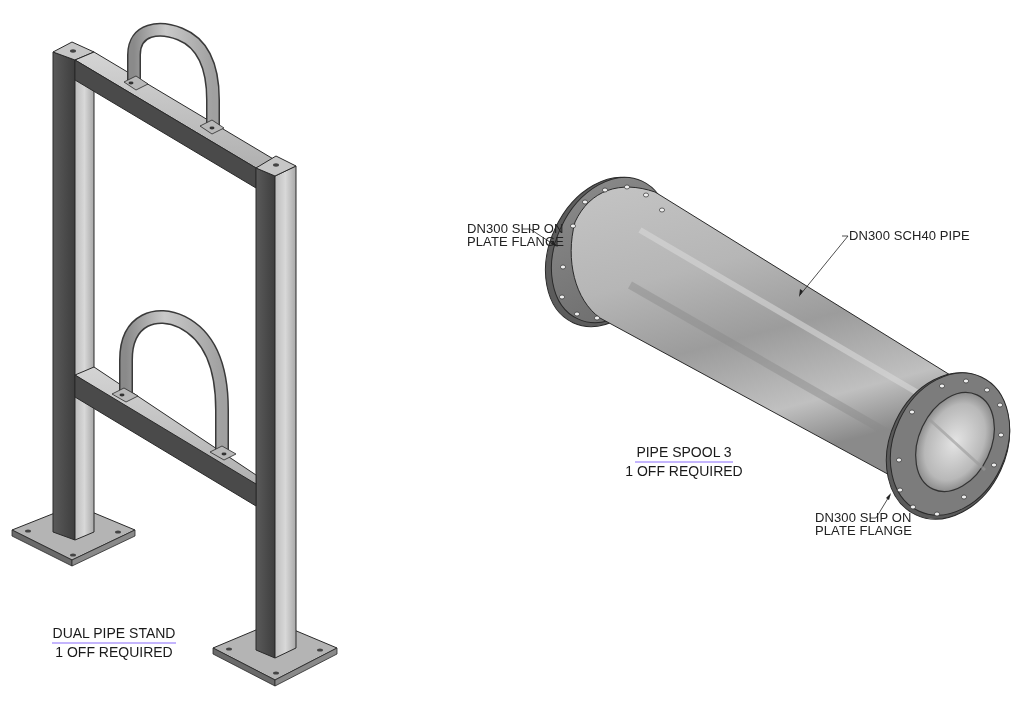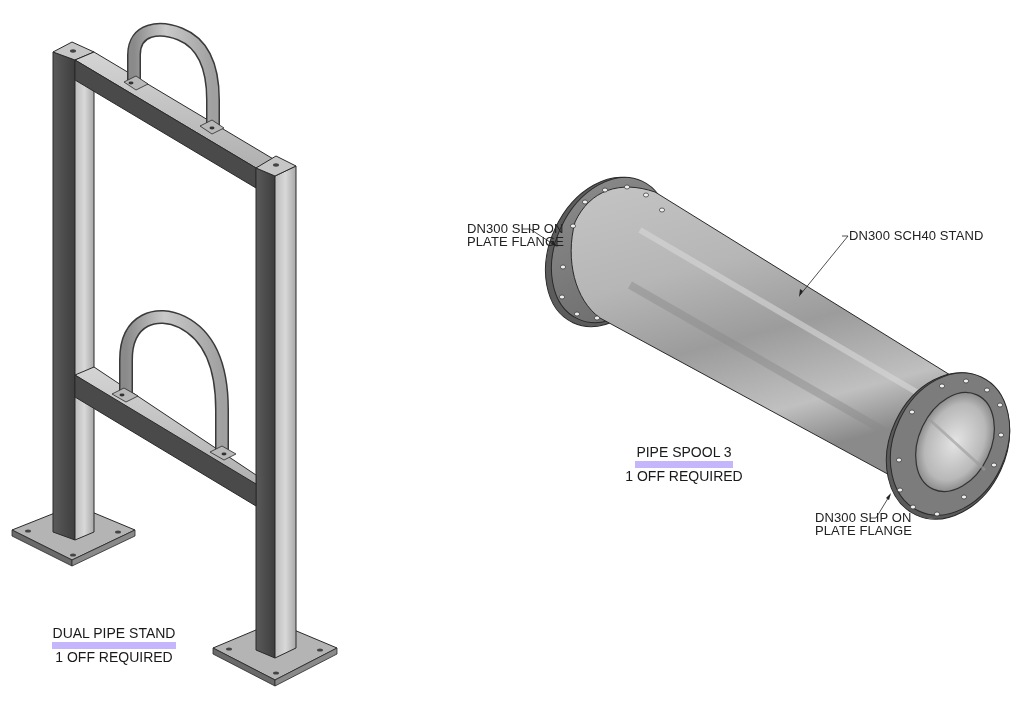--- a/index.html
+++ b/index.html
@@ -1,19 +1,19 @@
 <!DOCTYPE html>
 <html><head>
 <meta charset="utf-8">
 <style>
   html, body { margin: 0; padding: 0; background: #ffffff; }
   body { width: 1026px; height: 704px; overflow: hidden; position: relative; font-family: "Liberation Sans", sans-serif; }
   .sheet { position: absolute; left: 0; top: 0; width: 1026px; height: 704px; }
   .title-block { position: absolute; text-align: center; color: #1a1a1a; font-size: 14px; line-height: 17px; }
-  .title-block .t1 { border-bottom: 7px solid #c4b5fd; padding: 0 1px; display: inline-block; }
+  .title-block .t1 { border-bottom: 2px solid #c4b5fd; padding: 0 1px; display: inline-block; }
   .title-block .t2 { display: block; }
   .callout { position: absolute; font-size: 13px; line-height: 13px; color: #222; letter-spacing: 0.1px; white-space: nowrap; }
 </style>
 </head>
 <body>
 
 <div class="sheet">
 <svg width="1026" height="704" viewBox="0 0 1026 704" xmlns="http://www.w3.org/2000/svg">
   <defs>
     <linearGradient id="postFront" x1="0" x2="1" y1="0" y2="0">
@@ -174,21 +174,21 @@
     </g>
   </g>
 </svg>
 
   
   <div class="callout" style="left:467px; top:222px;">
     <div>DN300 SLIP ON</div>
     <div>PLATE FLANGE</div>
   </div>
   <div class="callout" style="left:849px; top:229px;">
-    <div>DN300 SCH40 STAND</div>
+    <div>DN300 SCH40 PIPE</div>
   </div>
   <div class="callout" style="left:815px; top:511px;">
     <div>DN300 SLIP ON</div>
     <div>PLATE FLANGE</div>
   </div>
 
   
   <div class="title-block" style="left:604px; top:444px; width:160px;">
     <span class="t1">PIPE SPOOL 3</span>
     <span class="t2">1 OFF REQUIRED</span>

